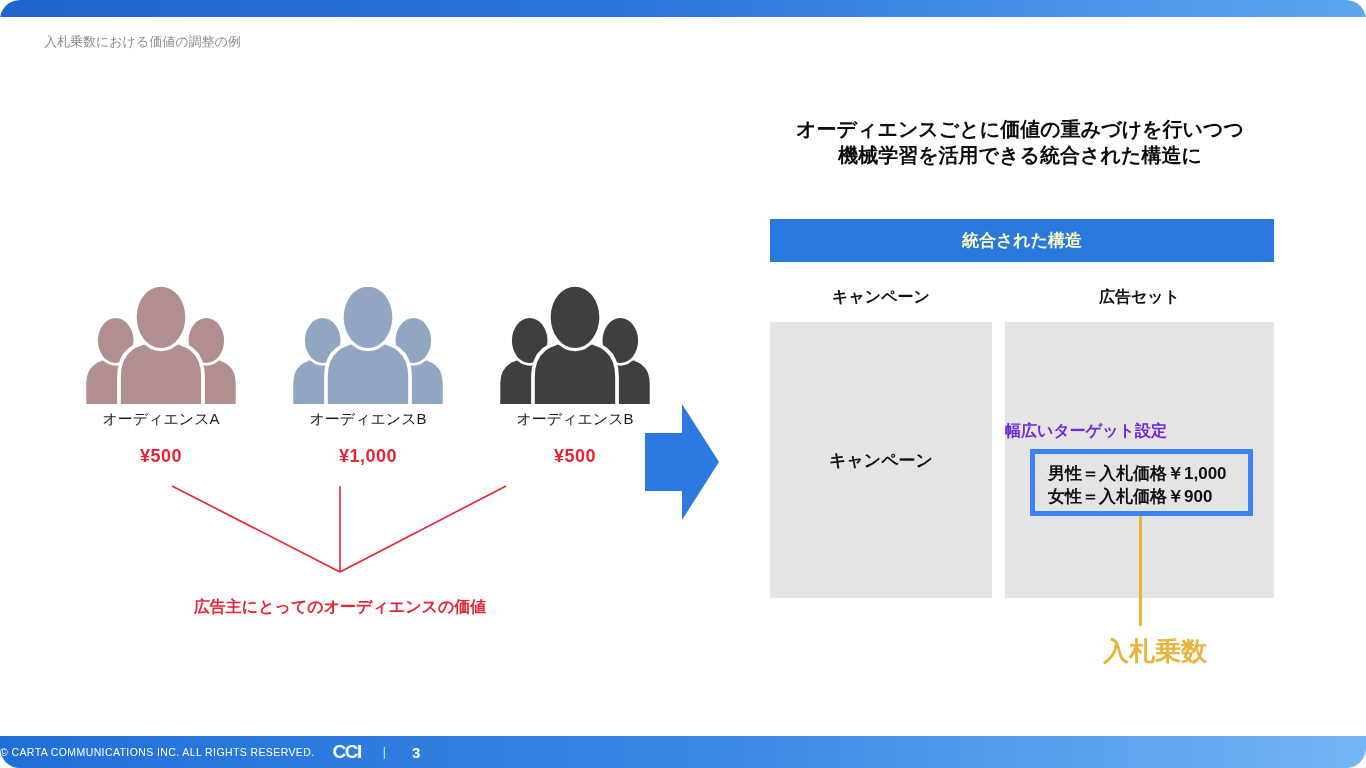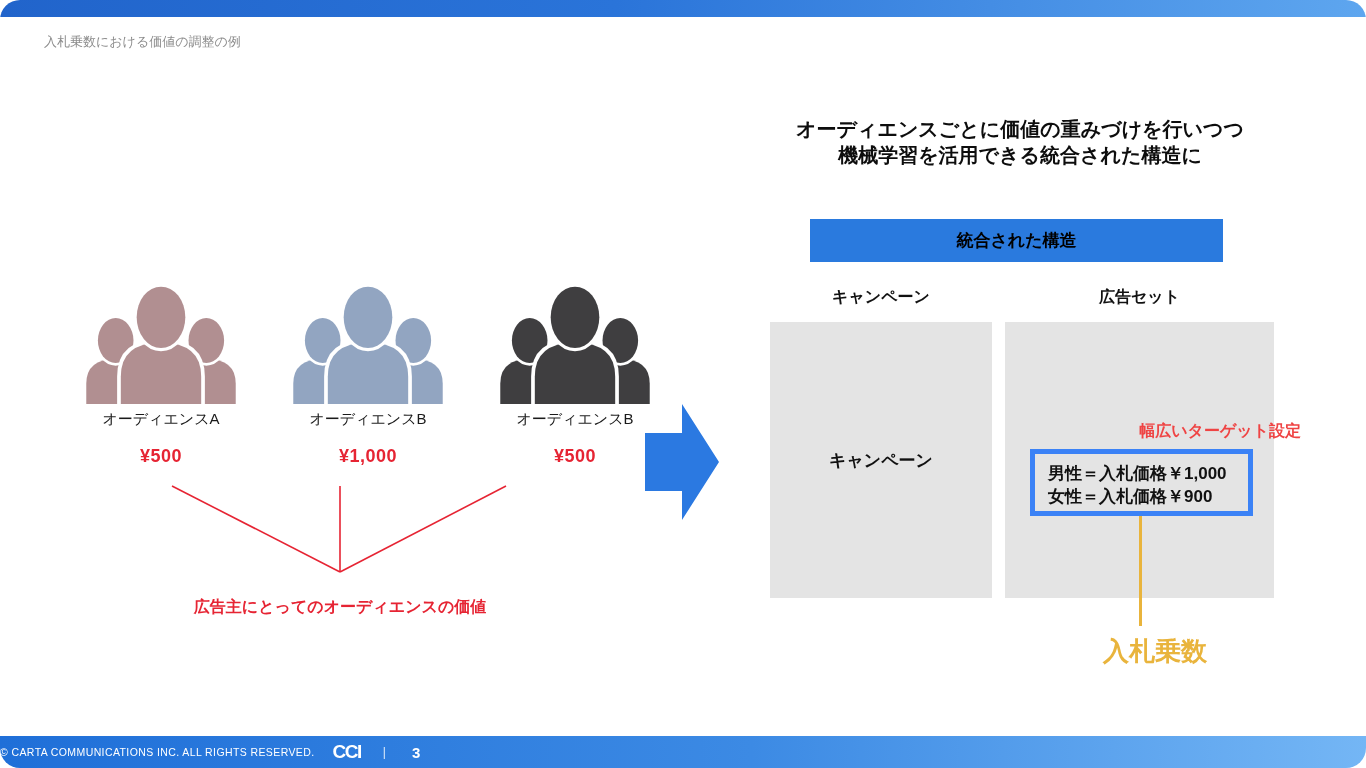--- a/index.html
+++ b/index.html
@@ -25,34 +25,34 @@
 
   .red-caption { position:absolute; left:110px; top:597px; width:460px; text-align:center;
                  font-size:16px; font-weight:bold; color:#e62433; }
 
   .arrow { position:absolute; left:645px; top:404px; width:74px; height:116px; background:#2b79e1;
            clip-path:polygon(0% 25%, 50% 25%, 50% 0%, 100% 50%, 50% 100%, 50% 75%, 0% 75%); }
 
   .right-heading { position:absolute; left:760px; top:116px; width:520px; text-align:center;
                    font-size:20px; font-weight:bold; color:#0d0d0d; line-height:26px; }
 
-  .header-bar { position:absolute; left:810px; top:219px; width:413px; height:43px; background:#2a7ade;
-                color:#000000; font-size:17px; font-weight:bold; text-align:center; line-height:43px; }
+  .header-bar { position:absolute; left:770px; top:219px; width:504px; height:43px; background:#2a7ade;
+                color:#fef9c3; font-size:17px; font-weight:bold; text-align:center; line-height:43px; }
 
   .col-label { position:absolute; top:287px; font-size:16px; font-weight:bold; color:#111; text-align:center; }
   .col-label.campaign { left:770px; width:222px; }
   .col-label.adset    { left:1005px; width:269px; }
 
   .gray-box { position:absolute; top:322px; height:276px; background:#e4e4e4; }
   .gray-box.campaign { left:770px; width:222px; display:flex; align-items:center; justify-content:center;
                        font-size:17px; font-weight:bold; color:#111; }
   .gray-box.adset { left:1005px; width:269px; }
 
-  .adset-title { position:absolute; left:1005px; top:421px; width:296px; text-align:right;
-                 font-size:16px; font-weight:bold; color:#ef4444; }
+  .adset-title { position:absolute; left:1005px; top:421px; width:296px; text-align:left;
+                 font-size:16px; font-weight:bold; color:#6d28d9; }
 
   .bid-box { position:absolute; left:1030px; top:449px; width:223px; height:67px;
              border:5px solid #3b82f6; padding:8px 8px 0 13px;
              font-size:17px; font-weight:bold; color:#111; line-height:23px; }
 
   .callout-line { position:absolute; left:1139px; top:516px; width:3px; height:110px; background:#e9b43c; }
   .callout-label { position:absolute; left:1055px; top:634px; width:200px; text-align:center;
                    font-size:26px; font-weight:bold; color:#e9b43c; }
 
   .footer { position:absolute; left:0; top:736px; width:1366px; height:32px;

